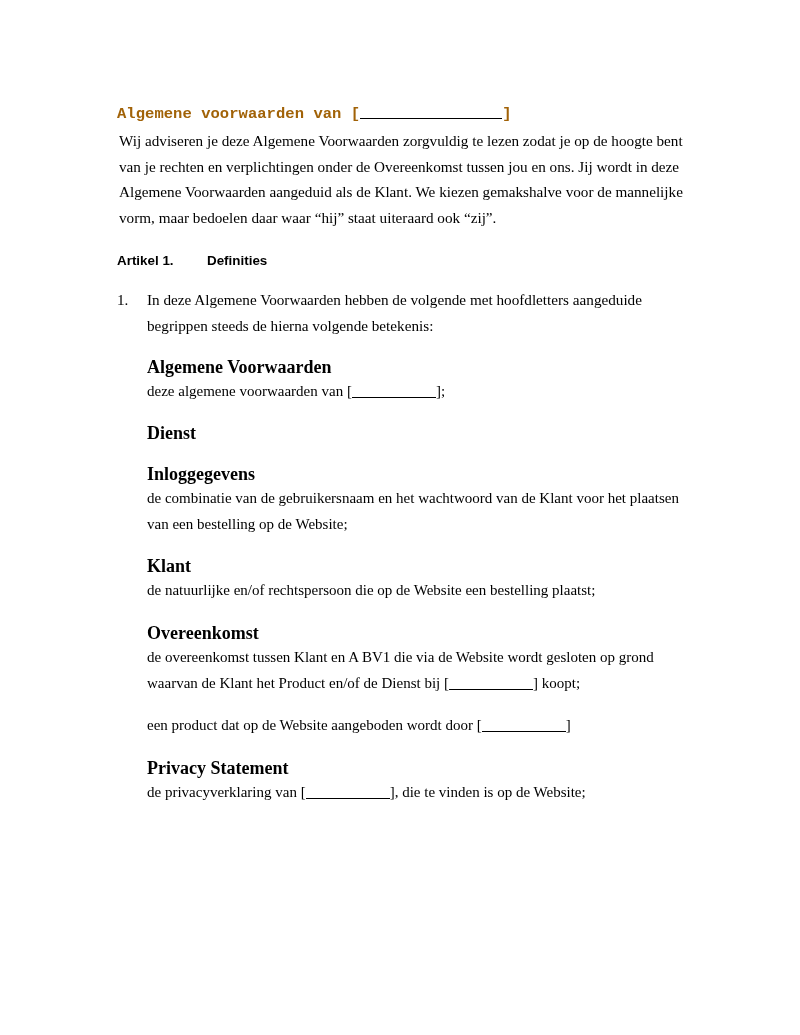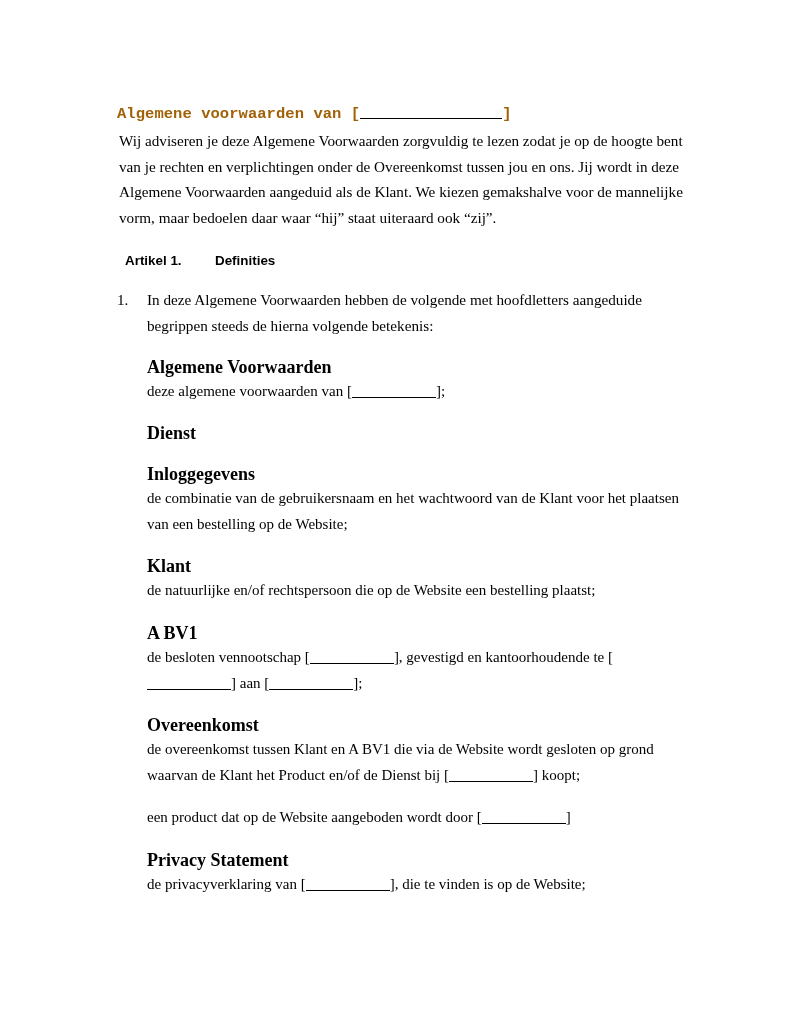--- a/index.html
+++ b/index.html
@@ -74,21 +74,20 @@
     font-family: "Liberation Sans", sans-serif;
     font-weight: bold;
     font-size: 13.4px;
     line-height: 18px;
     margin: 0 0 17px 0;
     display: flex;
   }
   .article-heading .art-num {
     width: 90px;
     flex: 0 0 90px;
-    margin-left: 8px;
   }
   .article-heading .art-name {
     flex: 1 1 auto;
   }
 
   
   .clause {
     display: flex;
     font-size: 15.2px;
     line-height: 25.6px;
@@ -161,24 +160,20 @@
       <div class="def-block">
         <div class="def-term">Inloggegevens</div>
         <div class="def-desc">de combinatie van de gebruikersnaam en het wachtwoord van de Klant voor het plaatsen van een bestelling op de Website;</div>
       </div>
 
       <div class="def-block">
         <div class="def-term">Klant</div>
         <div class="def-desc">de natuurlijke en/of rechtspersoon die op de Website een bestelling plaatst;</div>
       </div>
 
-      <div class="def-block">
-        <div class="def-term">A BV1</div>
-        <div class="def-desc"><span>de besloten vennootschap [</span><span class="blank blank-inline"></span><span>], gevestigd en kantoorhoudende te [</span><span class="blank blank-inline"></span><span>] aan [</span><span class="blank blank-inline"></span><span>];</span></div>
-      </div>
 
       <div class="def-block">
         <div class="def-term">Overeenkomst</div>
         <div class="def-desc"><span>de overeenkomst tussen Klant en A BV1 die via de Website wordt gesloten op grond waarvan de Klant het Product en/of de Dienst bij [</span><span class="blank blank-inline"></span><span>] koopt;</span></div>
       </div>
 
       <div class="def-block">
         <div class="def-desc"><span>een product dat op de Website aangeboden wordt door [</span><span class="blank blank-inline"></span><span>]</span></div>
       </div>
 

